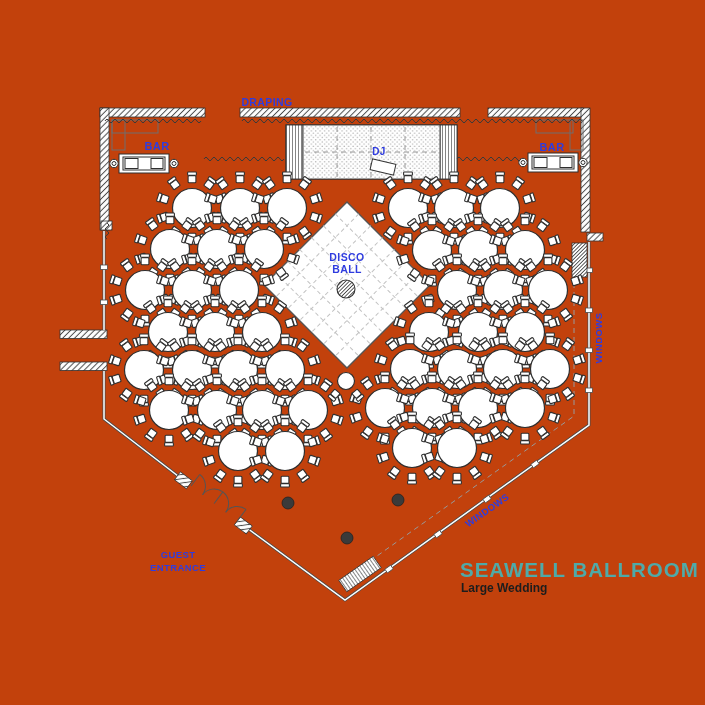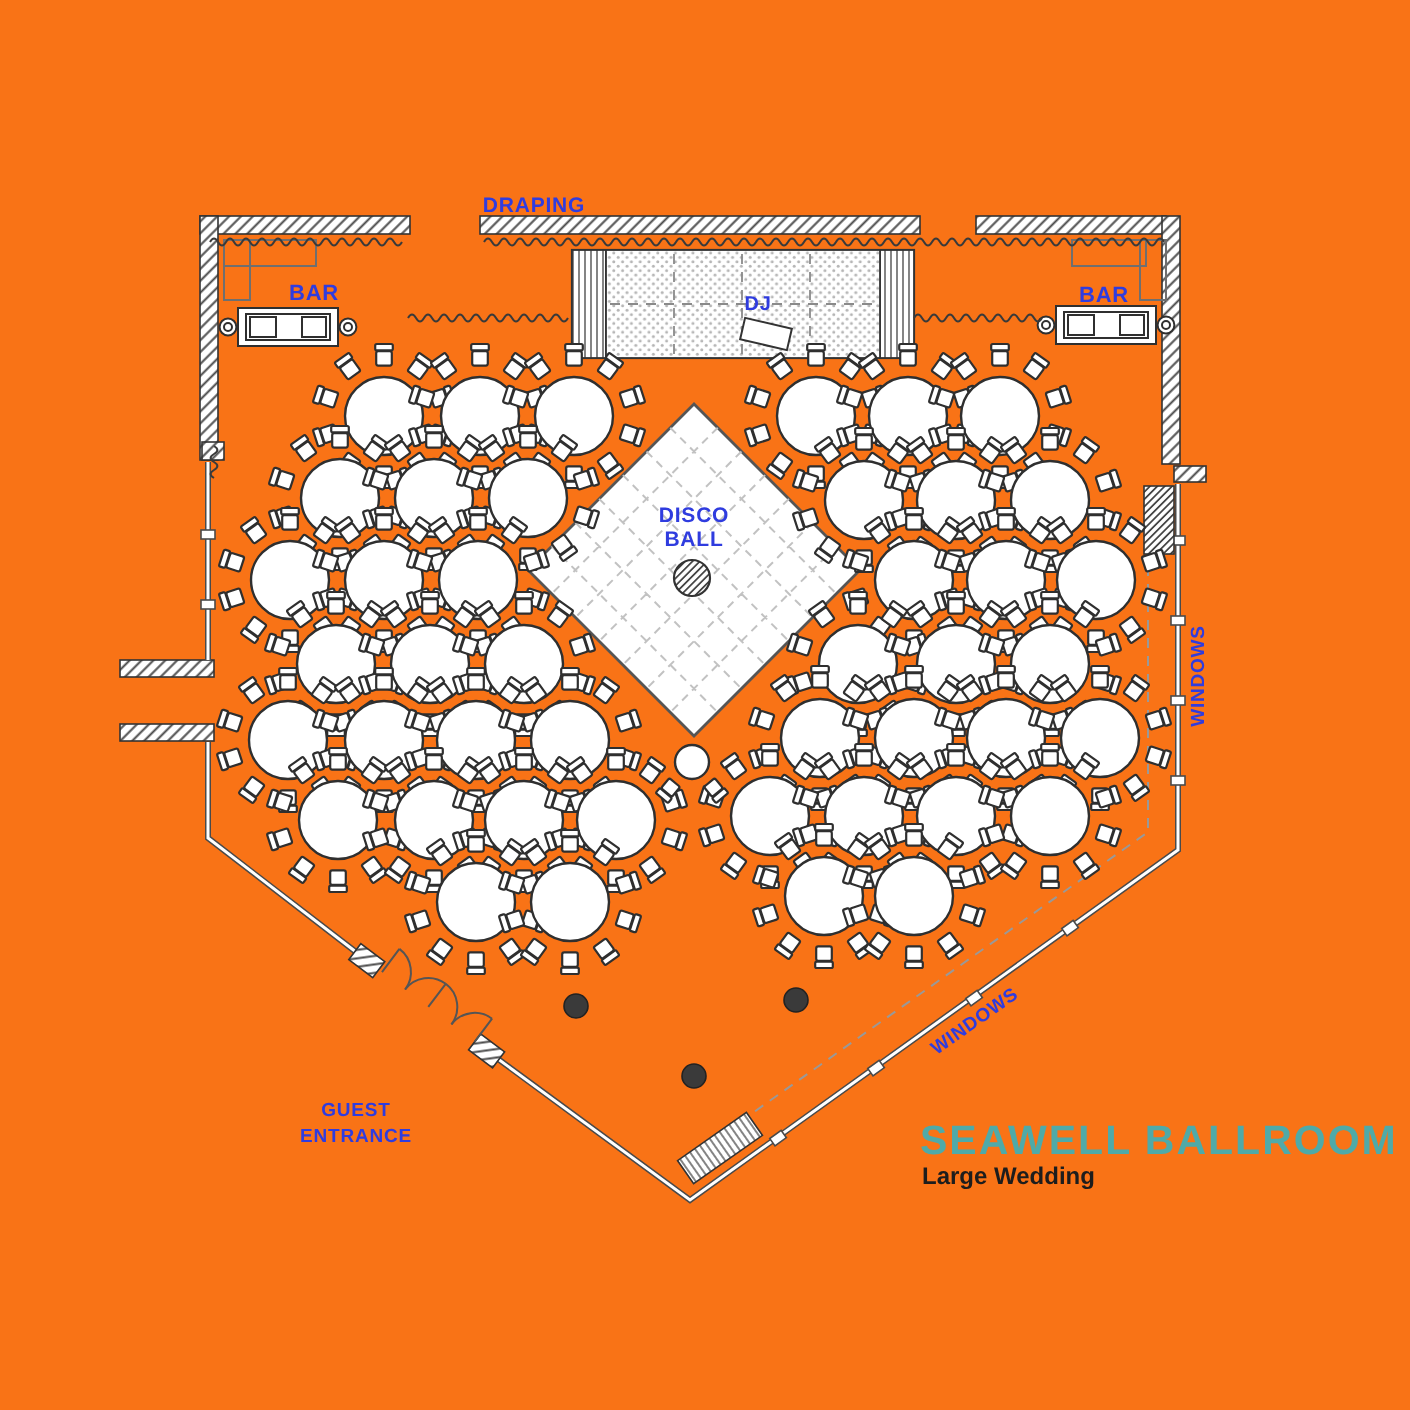--- a/index.html
+++ b/index.html
@@ -1,17 +1,17 @@
 <!DOCTYPE html>
 <html><head>
 <meta charset="utf-8">
 <style>
   html,body{margin:0;padding:0;background:#ffffff;}
   body{font-family:"Liberation Sans", sans-serif;}
-  .canvas{position:relative;width:705px;height:705px;background:#f97316;overflow:hidden;}
+  .canvas{position:relative;width:705px;height:705px;background:#c2410c;overflow:hidden;}
   svg{display:block;}
   text{font-family:"Liberation Sans", sans-serif;}
   .lbl{font-weight:bold;letter-spacing:0.4px;}
   .title-text{font-weight:bold;letter-spacing:1px;}
   .subtitle-text{font-weight:bold;}
 </style>
 </head>
 <body>
 
 <div class="canvas">

